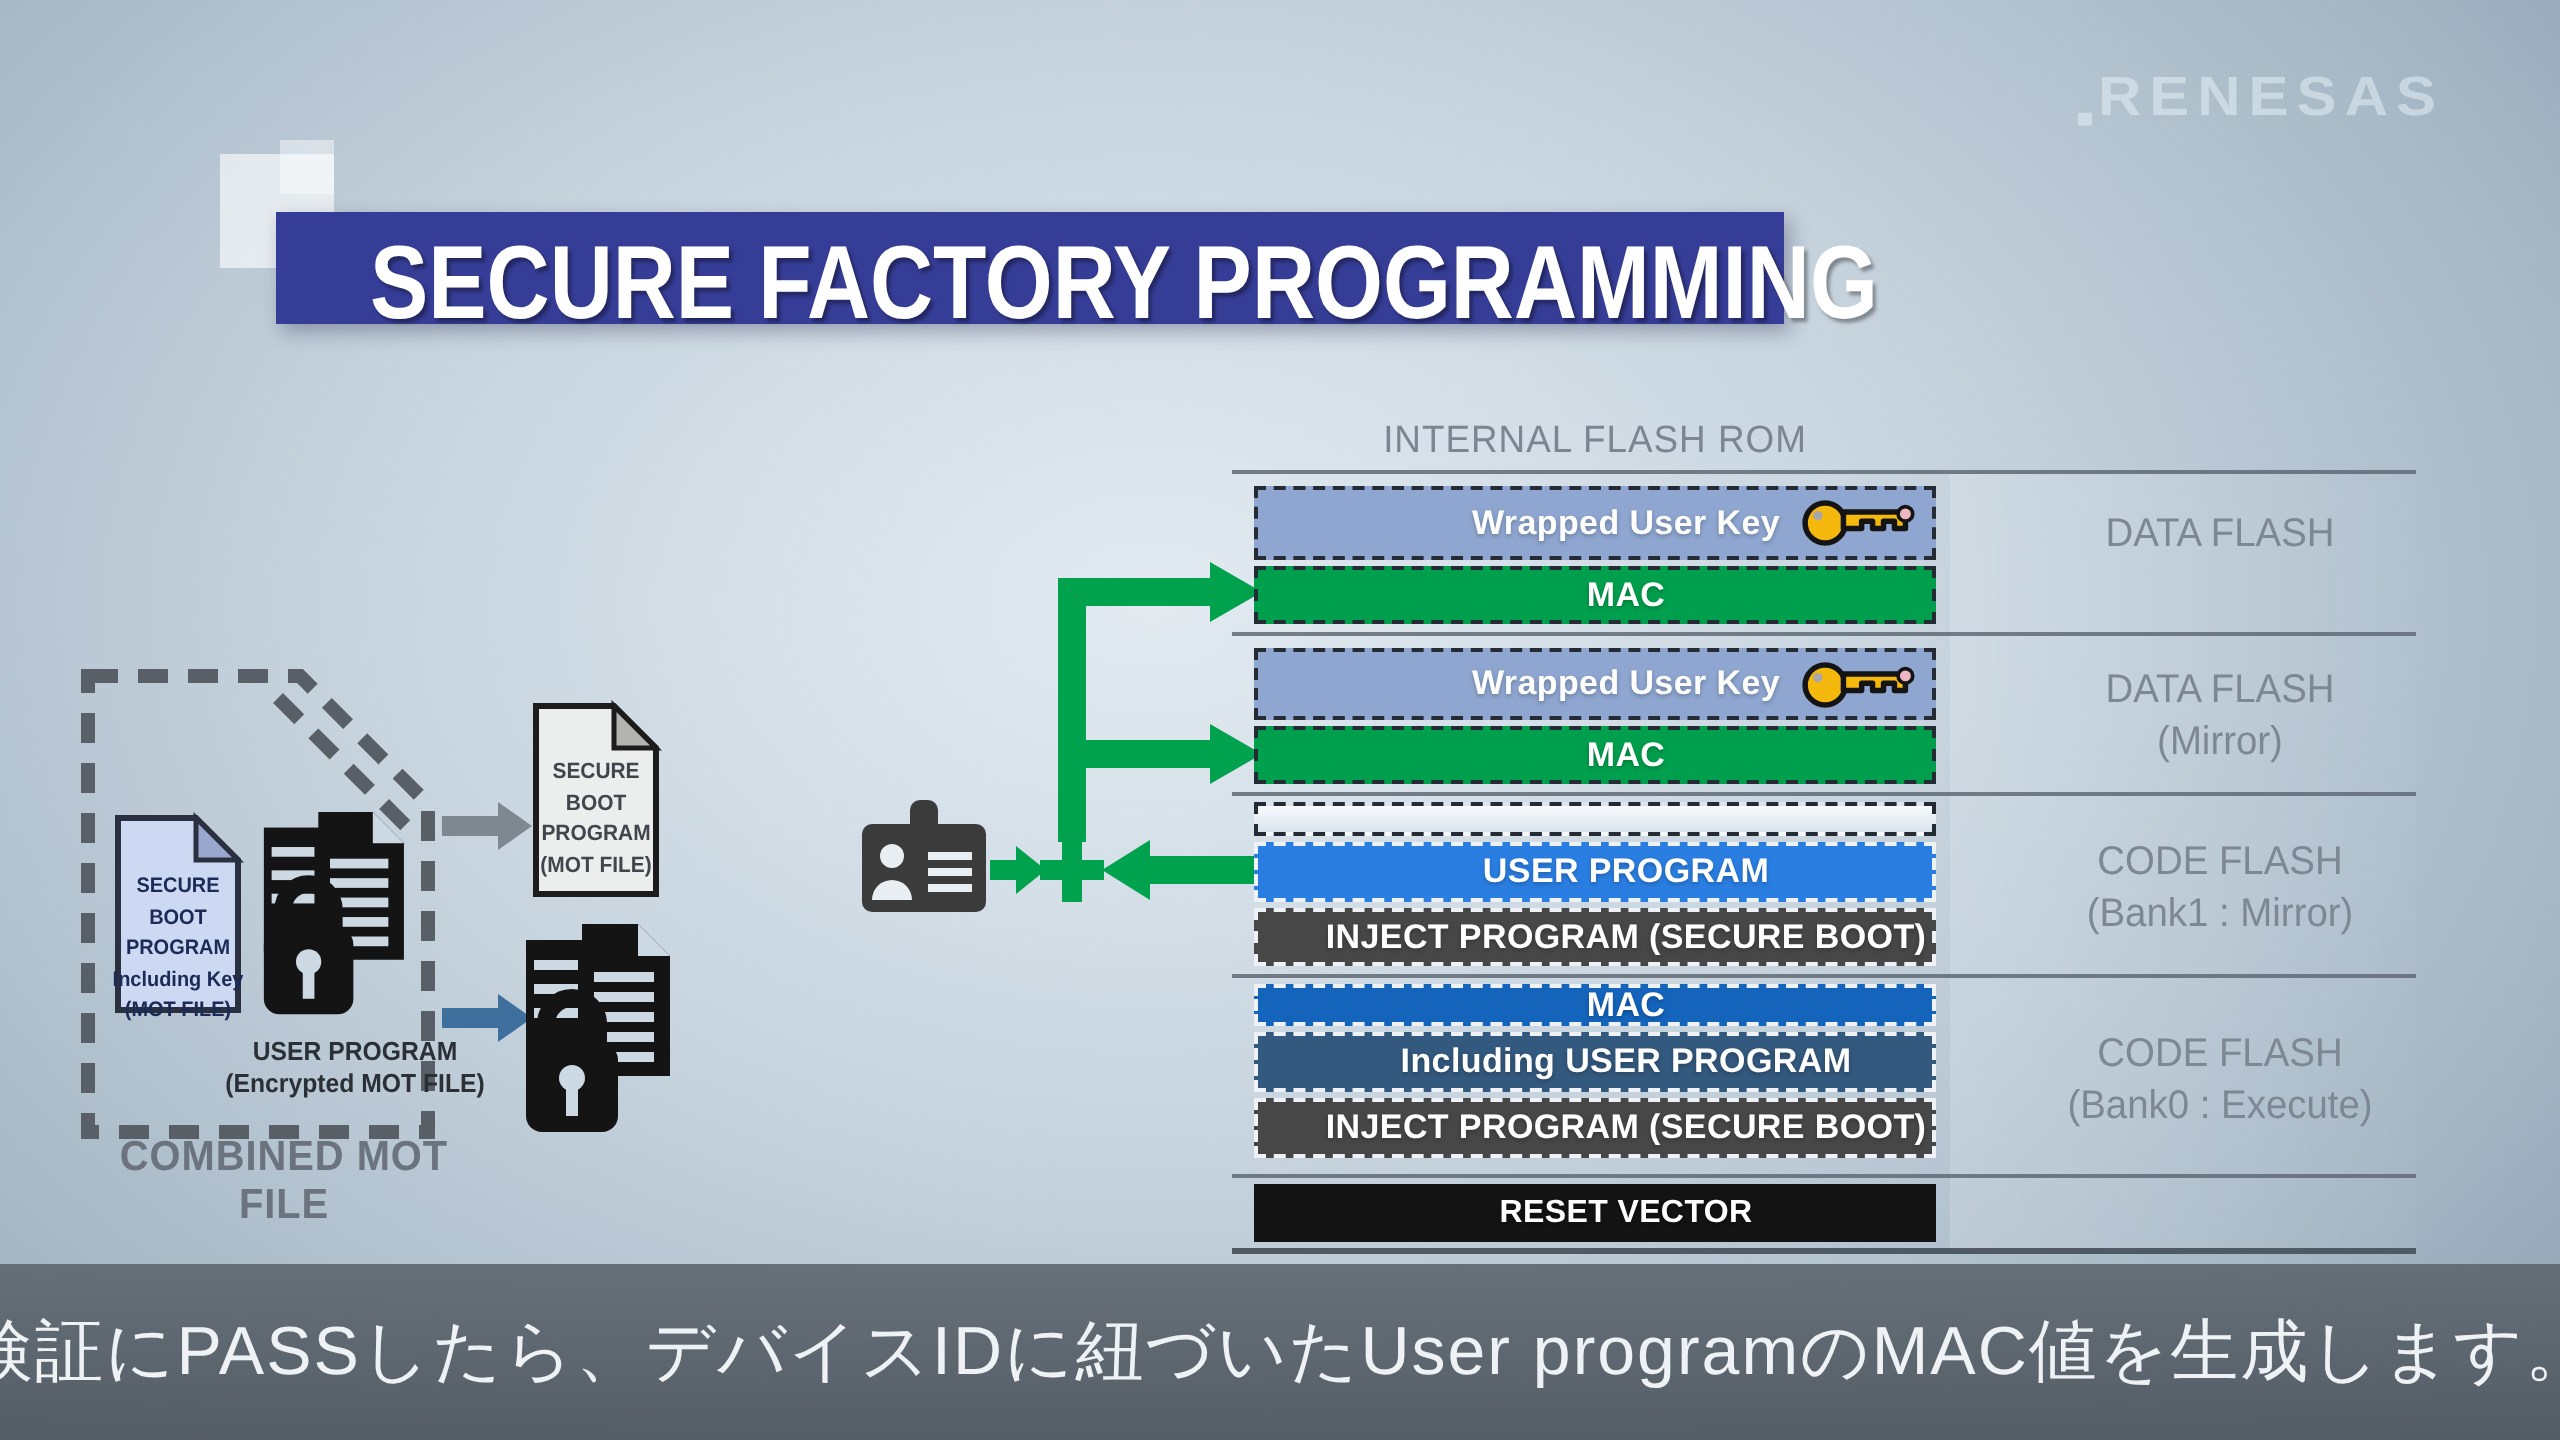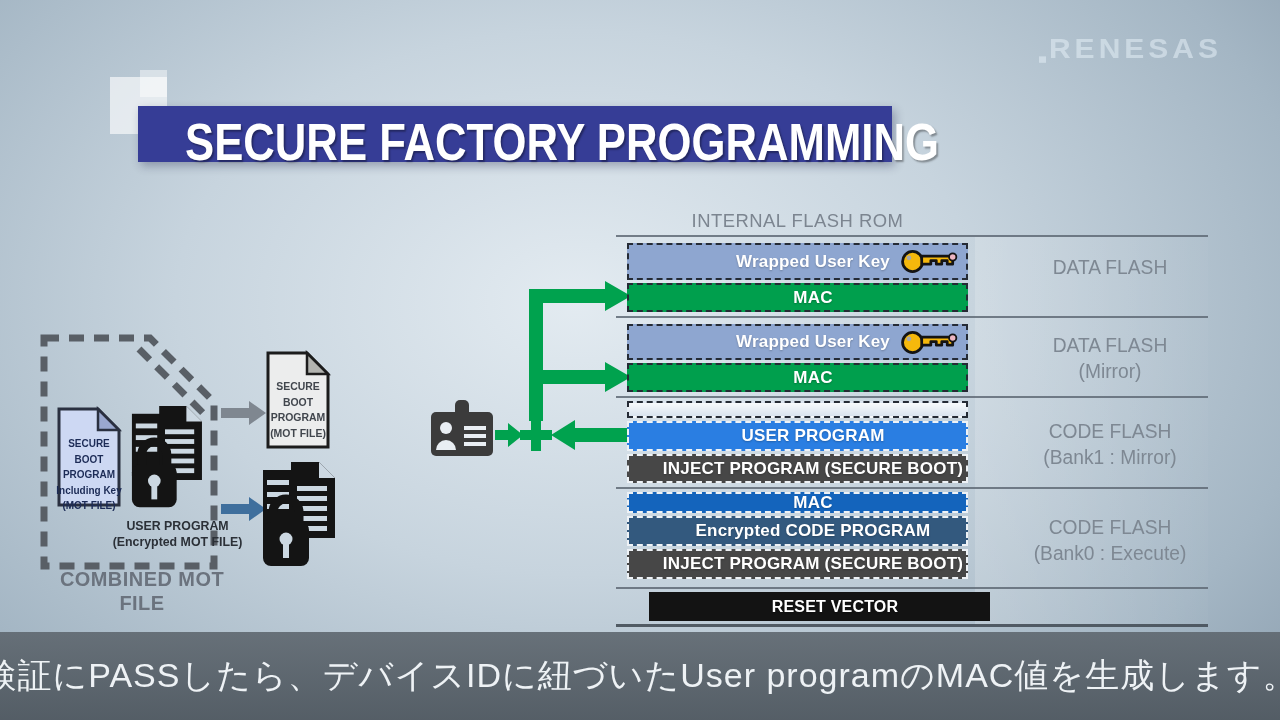--- a/index.html
+++ b/index.html
@@ -216,24 +216,24 @@
     <circle cx="10" cy="13" r="2.6" fill="#a8a8a8"></circle>
     <circle cx="58" cy="12" r="4" fill="#edb6c3" stroke="#141414" stroke-width="2"></circle>
   </svg>
   <div class="blk dashD b-macg" style="top:363px;height:29px;">MAC</div>
 
   <div class="blk dashD b-empty" style="top:401px;height:17px;"></div>
   <div class="blk dashW b-user" style="top:421px;height:30px;">USER PROGRAM</div>
   <div class="blk dashW b-inj" style="top:454px;height:29px;">INJECT PROGRAM (SECURE BOOT)</div>
 
   <div class="blk dashW b-macb" style="top:492px;height:21px;">MAC</div>
-  <div class="blk dashW b-enc" style="top:516px;height:30px;">Encrypted CODE PROGRAM</div>
+  <div class="blk dashW b-enc" style="top:516px;height:30px;">Including USER PROGRAM</div>
   <div class="blk dashW b-inj" style="top:549px;height:30px;">INJECT PROGRAM (SECURE BOOT)</div>
 
-  <div class="blk b-reset" style="top:592px;height:29px;font-size:16px;margin-left:22px;">RESET VECTOR</div>
+  <div class="blk b-reset" style="top:592px;height:29px;font-size:16px;">RESET VECTOR</div>
 
   <div class="rlabel" style="top:254px;">
     <span>DATA FLASH</span>
     <span></span>
   </div>
   <div class="rlabel" style="top:332px;">
     <span>DATA FLASH</span>
     <span>(Mirror)</span>
   </div>
   <div class="rlabel" style="top:418px;">

